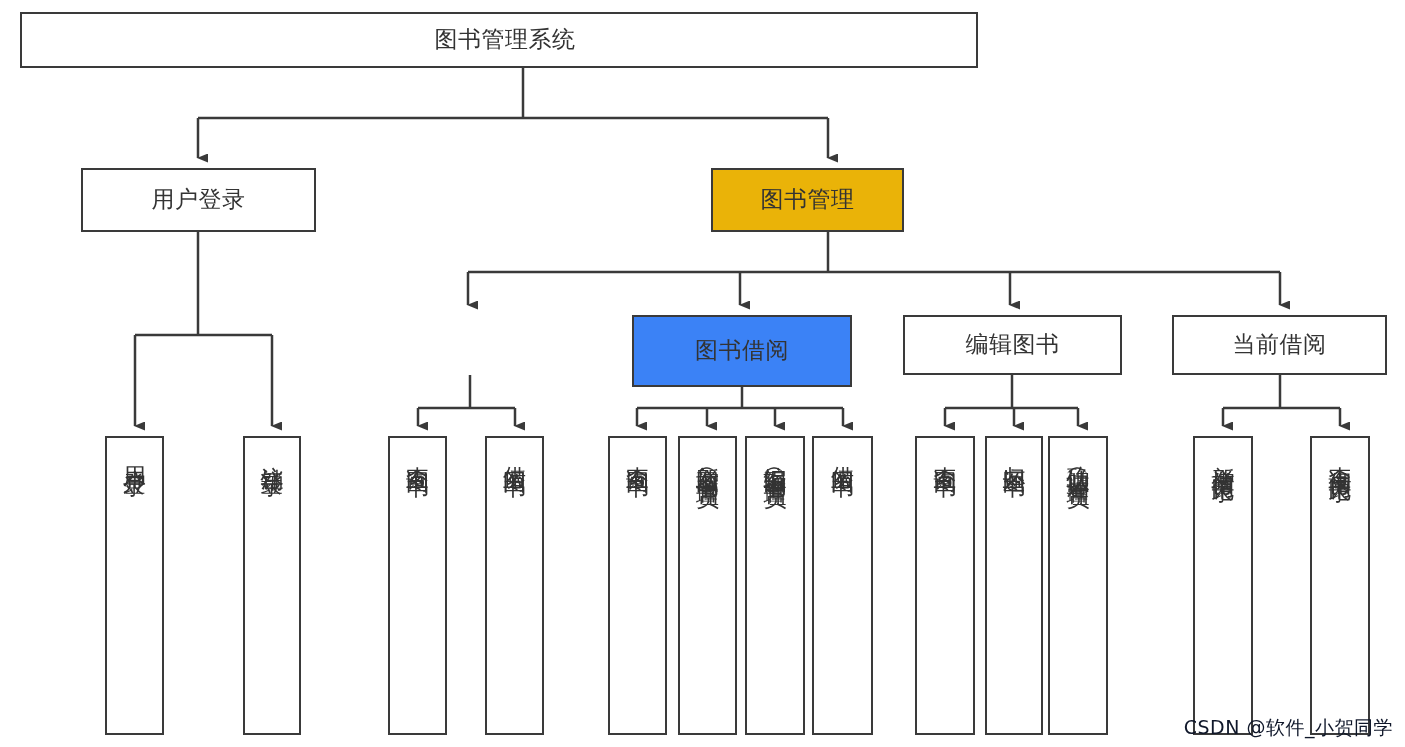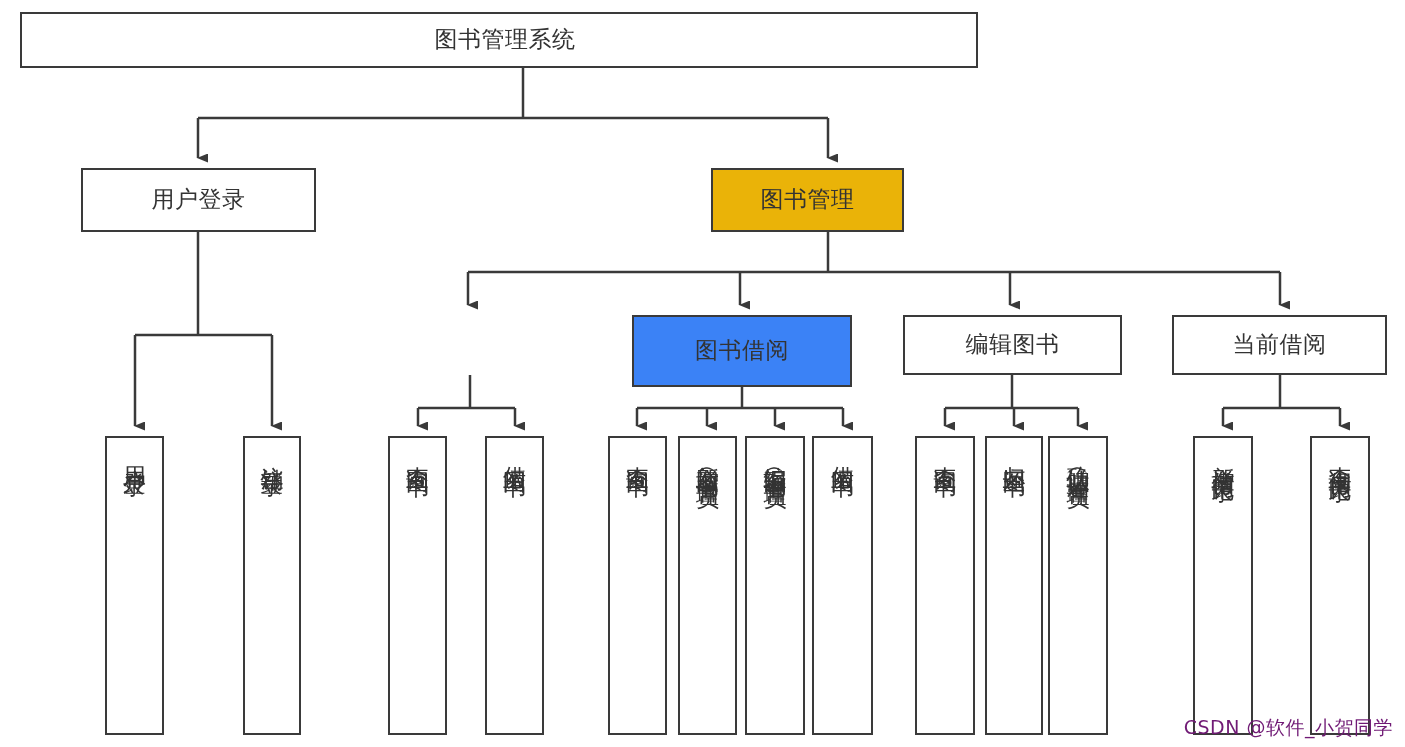--- a/index.html
+++ b/index.html
@@ -177,14 +177,14 @@
   <div class="node vertical" style="left: 1048px; top: 436px; width: 60px; height: 299px; border-color: rgb(58, 58, 58); background: rgb(255, 255, 255);">
     <span class="node-label" style="color: rgb(51, 51, 51);">确认归还（管理员）</span>
   </div>
   <div class="node vertical" style="left: 1193px; top: 436px; width: 60px; height: 299px; border-color: rgb(58, 58, 58); background: rgb(255, 255, 255);">
     <span class="node-label" style="color: rgb(51, 51, 51);">新增借阅记录</span>
   </div>
   <div class="node vertical" style="left: 1310px; top: 436px; width: 60px; height: 299px; border-color: rgb(58, 58, 58); background: rgb(255, 255, 255);">
     <span class="node-label" style="color: rgb(51, 51, 51);">查询借阅记录</span>
   </div>
 
-  <div id="watermark" style="color: #701a75;">CSDN @软件_小贺同学</div>
+  <div id="watermark" style="color: #0f172a;">CSDN @软件_小贺同学</div>
 </div>
 
 </body></html>

